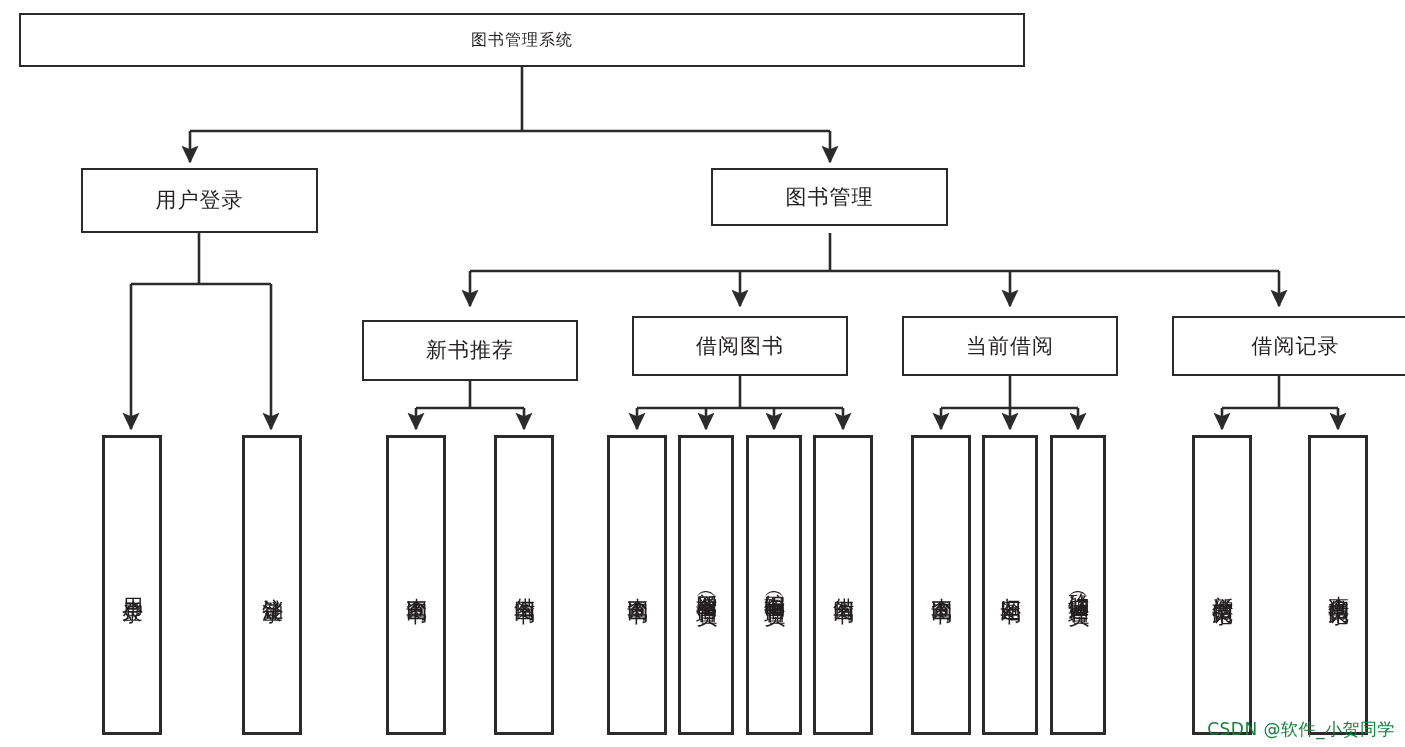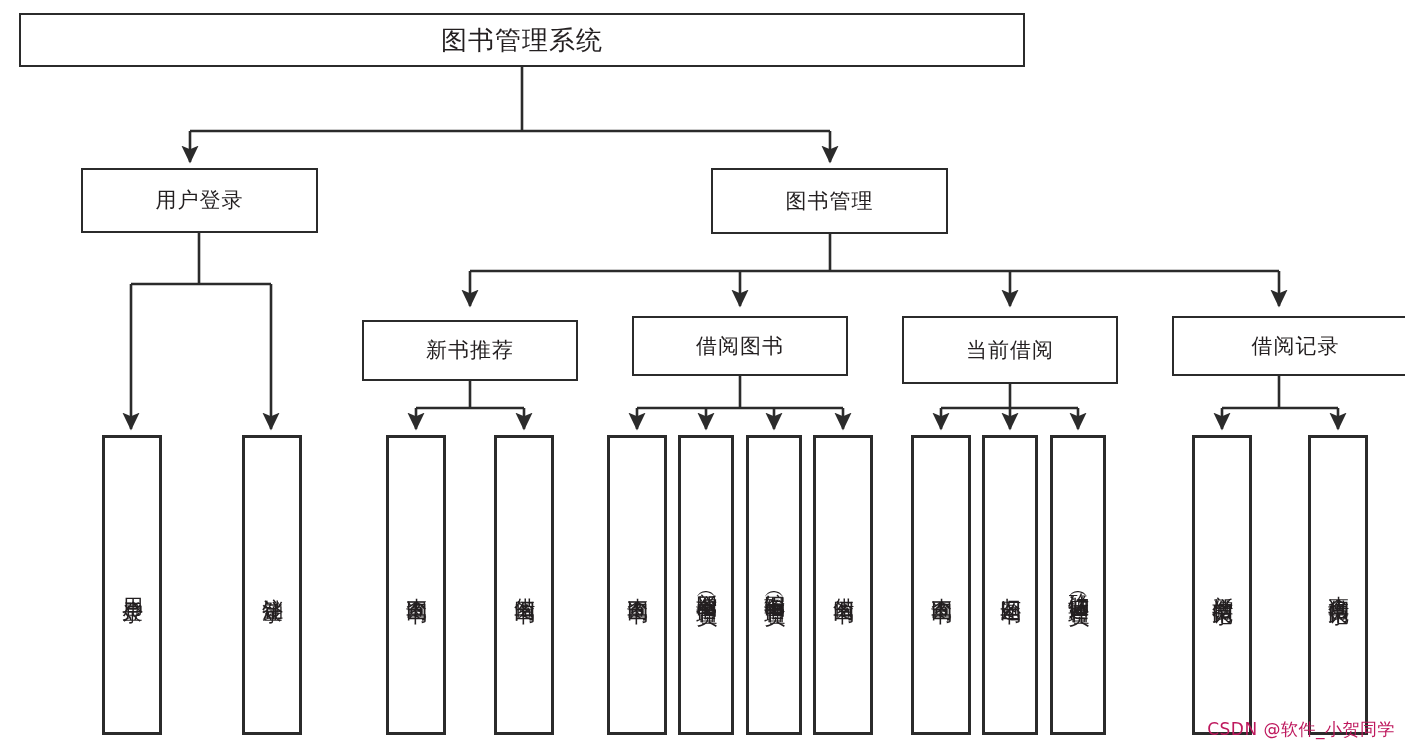--- a/index.html
+++ b/index.html
@@ -32,21 +32,21 @@
     text-align:center;
     z-index:2;
   }
   .node .lbl{
     font-size:21px;
     line-height:1.18;
     letter-spacing:1px;
     color:#231f20;
     white-space:nowrap;
   }
-  .node.root .lbl{ font-size:26px; }
+  .node.root .lbl{ font-size:16px; }
   .node.leaf{
     border-width:3px;
   }
   .node.leaf .lbl{
     writing-mode:vertical-rl;
     text-orientation:upright;
     font-size:21px;
     line-height:1.22;
     letter-spacing:2px;
     white-space:normal;
@@ -54,21 +54,21 @@
   }
   .node.leaf{
     align-items:center;
     justify-content:center;
   }
   #watermark{
     position:absolute;
     right:10px;
     bottom:6px;
     font-size:17px;
-    color:#be185d;
+    color:#15803d;
     letter-spacing:0.5px;
     z-index:5;
     white-space:nowrap;
     margin-top:35px;
   }
 </style>
 </head>
 <body>
 
 <div id="canvas">
@@ -124,31 +124,31 @@
     </g>
   </svg>
 
   <div class="node root" style="left:19px; top:13px; width:1006px; height:54px;">
     <span class="lbl">图书管理系统</span>
   </div>
 
   <div class="node" style="left:81px; top:168px; width:237px; height:65px;">
     <span class="lbl">用户登录</span>
   </div>
-  <div class="node" style="left:711px; top:168px; width:237px; height:66px;">
+  <div class="node" style="left:711px; top:168px; width:237px; height:58px;">
     <span class="lbl">图书管理</span>
   </div>
 
   <div class="node" style="left:362px; top:313px; width:216px; height:61px;margin-top:7px;">
     <span class="lbl">新书推荐</span>
   </div>
   <div class="node" style="left:632px; top:316px; width:216px; height:60px;">
     <span class="lbl">借阅图书</span>
   </div>
-  <div class="node" style="left:902px; top:316px; width:216px; height:68px;">
+  <div class="node" style="left:902px; top:316px; width:216px; height:60px;">
     <span class="lbl">当前借阅</span>
   </div>
   <div class="node" style="left:1172px; top:316px; width:247px; height:60px;text-align:center;">
     <span class="lbl">借阅记录</span>
   </div>
 
   <div class="node leaf" style="left:102px; top:435px; width:60px; height:300px;">
     <span class="lbl">用户登录</span>
   </div>
   <div class="node leaf" style="left:242px; top:435px; width:60px; height:300px;">

